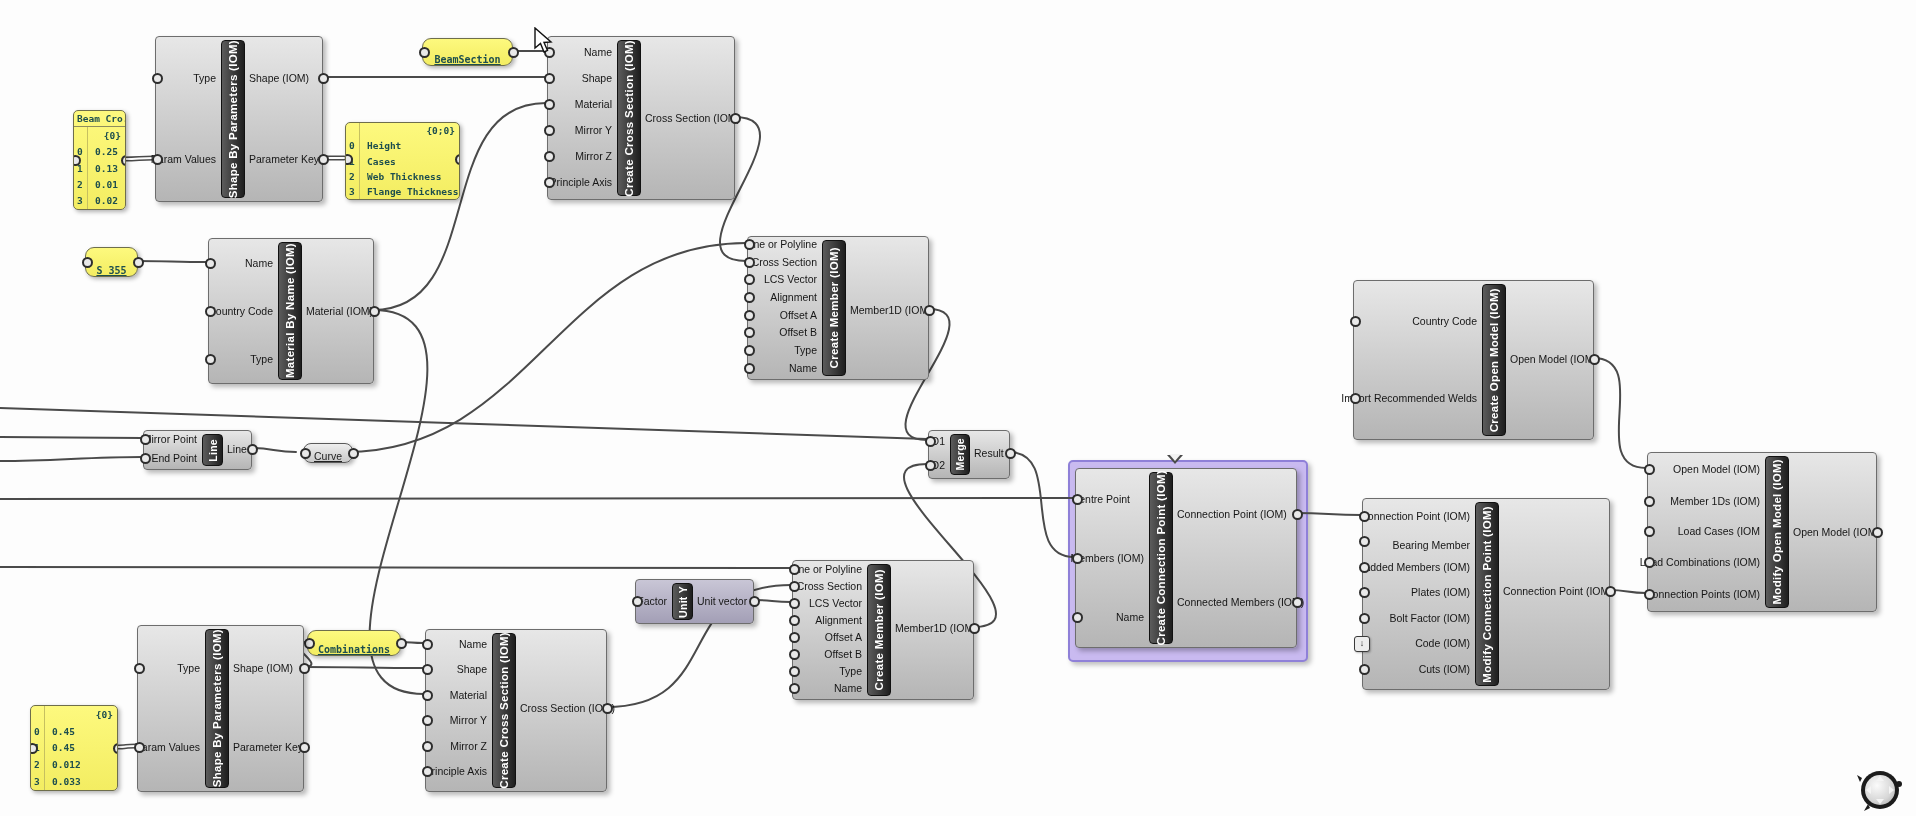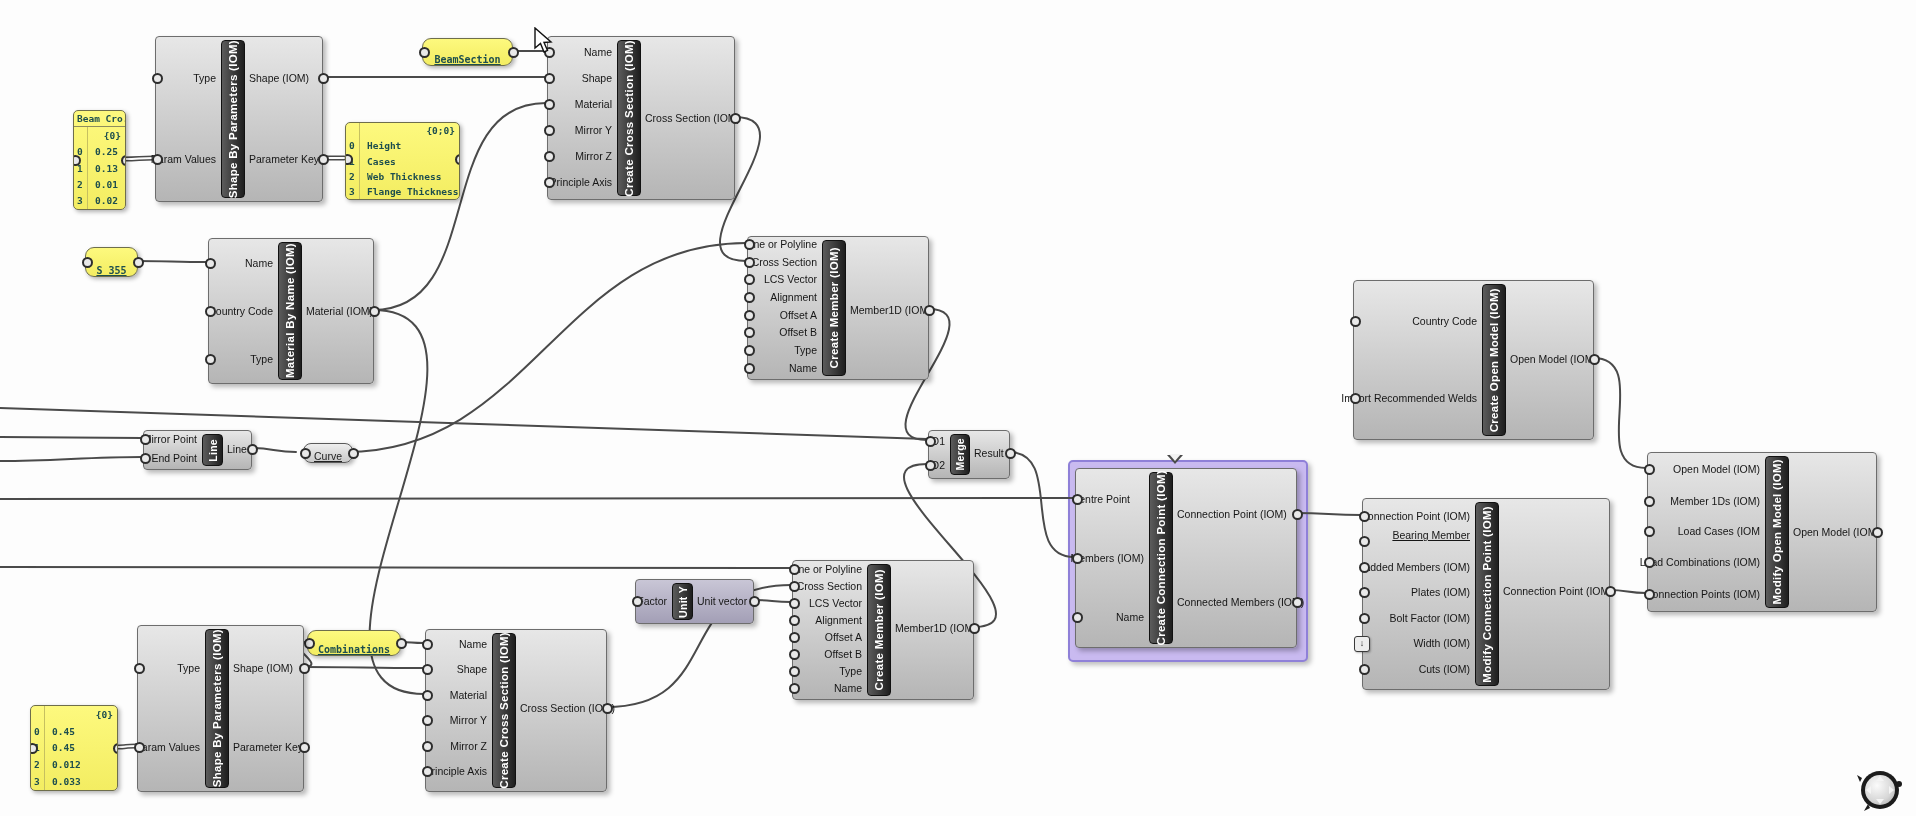--- a/index.html
+++ b/index.html
@@ -298,29 +298,29 @@
         <div class="port" style="left: -4px; top: 112px;"></div>
         <div class="plabel out" style="left: 156px; top: 71px;">Open Model (IOM)</div>
         <div class="port" style="left: 235px; top: 73px;"></div>
       </div>
       <div class="gh-node" style="left: 1362px; top: 498px; width: 246px; height: 190px;">
         <div class="vbar" style="left: 112px; width: 22px;">
           <span>Modify Connection Point (IOM)</span>
         </div>
         <div class="plabel in" style="right: 139px; top: 10px;">Connection Point (IOM)</div>
         <div class="port" style="left: -4px; top: 12px;"></div>
-        <div class="plabel in" style="right: 139px; top: 29px; text-decoration: underline;">Bearing Member</div>
+        <div class="plabel in" style="right: 139px; top: 39px;">Bearing Member</div>
         <div class="port" style="left: -4px; top: 37px;"></div>
         <div class="plabel in" style="right: 139px; top: 61px;">Added Members (IOM)</div>
         <div class="port" style="left: -4px; top: 63px;"></div>
         <div class="plabel in" style="right: 139px; top: 86px;">Plates (IOM)</div>
         <div class="port" style="left: -4px; top: 88px;"></div>
         <div class="plabel in" style="right: 139px; top: 112px;">Bolt Factor (IOM)</div>
         <div class="port" style="left: -4px; top: 114px;"></div>
-        <div class="plabel in" style="right: 139px; top: 137px;">Width (IOM)</div>
+        <div class="plabel in" style="right: 139px; top: 137px;">Code (IOM)</div>
         <div class="port" style="left: -4px; top: 139px;"></div>
         <div class="plabel in" style="right: 139px; top: 163px;">Cuts (IOM)</div>
         <div class="port" style="left: -4px; top: 165px;"></div>
         <div class="plabel out" style="left: 140px; top: 85px;">Connection Point (IOM)</div>
         <div class="port" style="left: 242px; top: 87px;"></div>
         <div class="expand-icon" style="left: -9px; top: 137px;">↓</div>
       </div>
       <div class="gh-node" style="left: 1647px; top: 452px; width: 228px; height: 158px;">
         <div class="vbar" style="left: 117px; width: 22px;">
           <span>Modify Open Model (IOM)</span>

